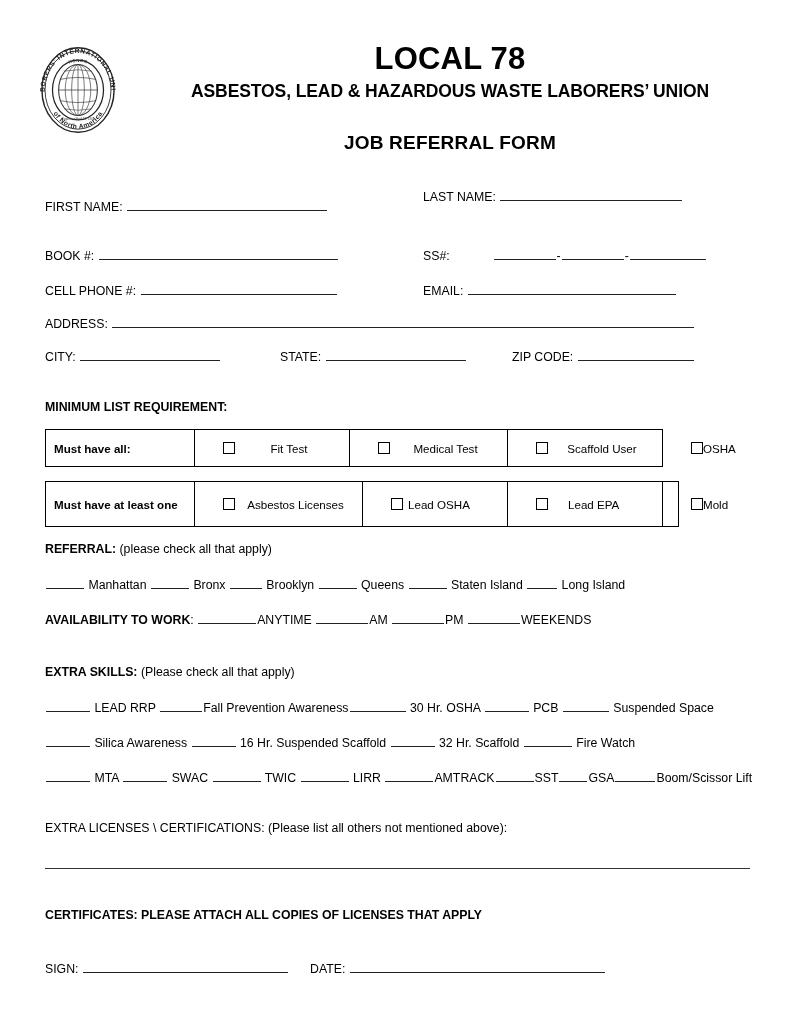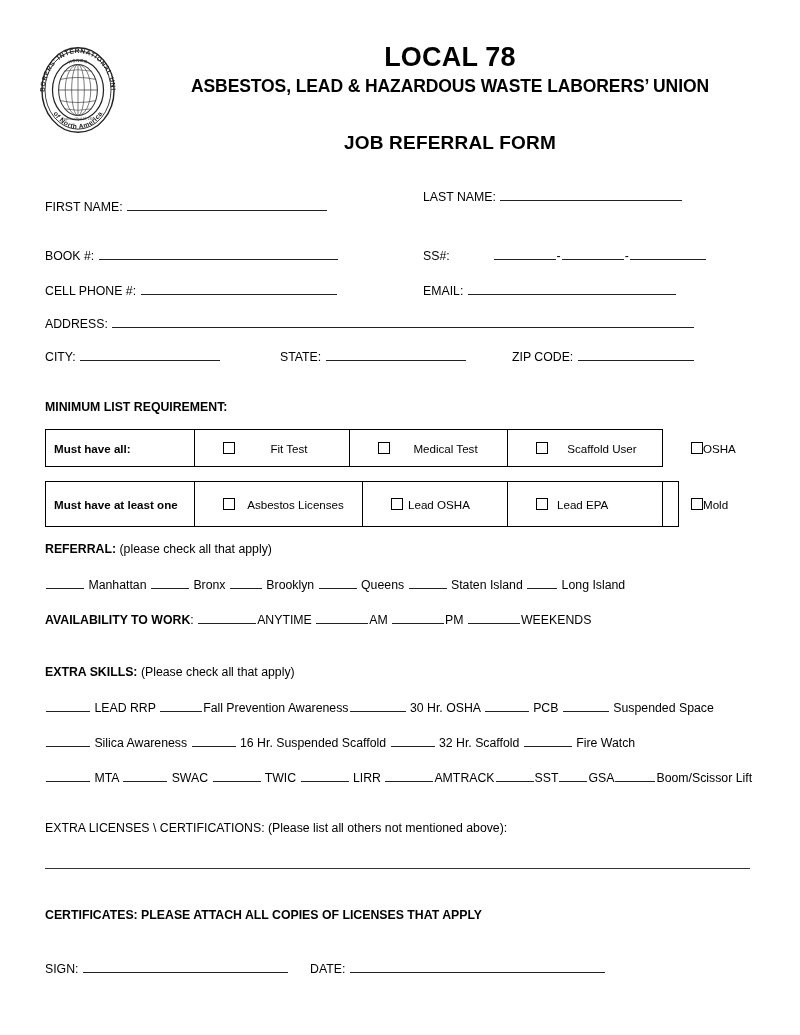--- a/index.html
+++ b/index.html
@@ -33,21 +33,21 @@
     left: 34px; top: 4px;
     width: 88px; height: 104px;
   }
   .title-block {
     position: absolute;
     left: 120px; top: 8px;
     width: 660px;
     text-align: center;
   }
   .doc-title {
-    font-size: 27px;
+    font-size: 31px;
     font-weight: bold;
     letter-spacing: 0.2px;
     line-height: 1.12;
     margin: 0;
   }
   .doc-subtitle {
     font-size: 17.5px;
     font-weight: bold;
     letter-spacing: -0.1px;
     line-height: 1.15;
@@ -283,21 +283,21 @@
                 <span class="opt-label">Asbestos Licenses</span>
               </span>
         </td>
         <td class="opt-cell" style="width:132px;">
           <span class="opt-inner" style="gap:5px;">
                 <span class="chk"></span>
                 <span class="opt-label" style="text-align:left;">Lead OSHA</span>
               </span>
         </td>
         <td class="opt-cell" style="width:142px;">
-          <span class="opt-inner" style="gap:9px;">
+          <span class="opt-inner" style="gap:20px;">
                 <span class="chk"></span>
                 <span class="opt-label" style="text-align:left;">Lead EPA</span>
               </span>
         </td>
         <td class="opt-cell">
           <span class="opt-inner">
                 <span class="chk"></span>
                 <span class="opt-label">Mold</span>
               </span>
         </td>

